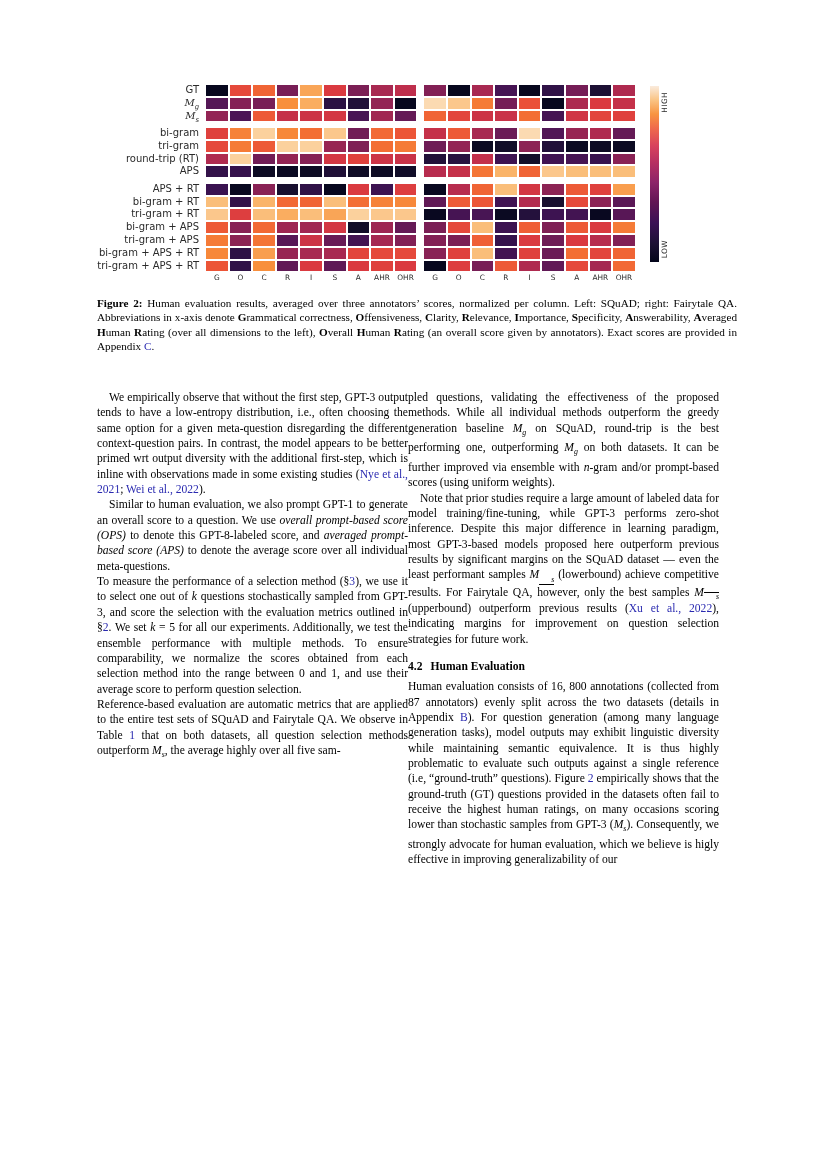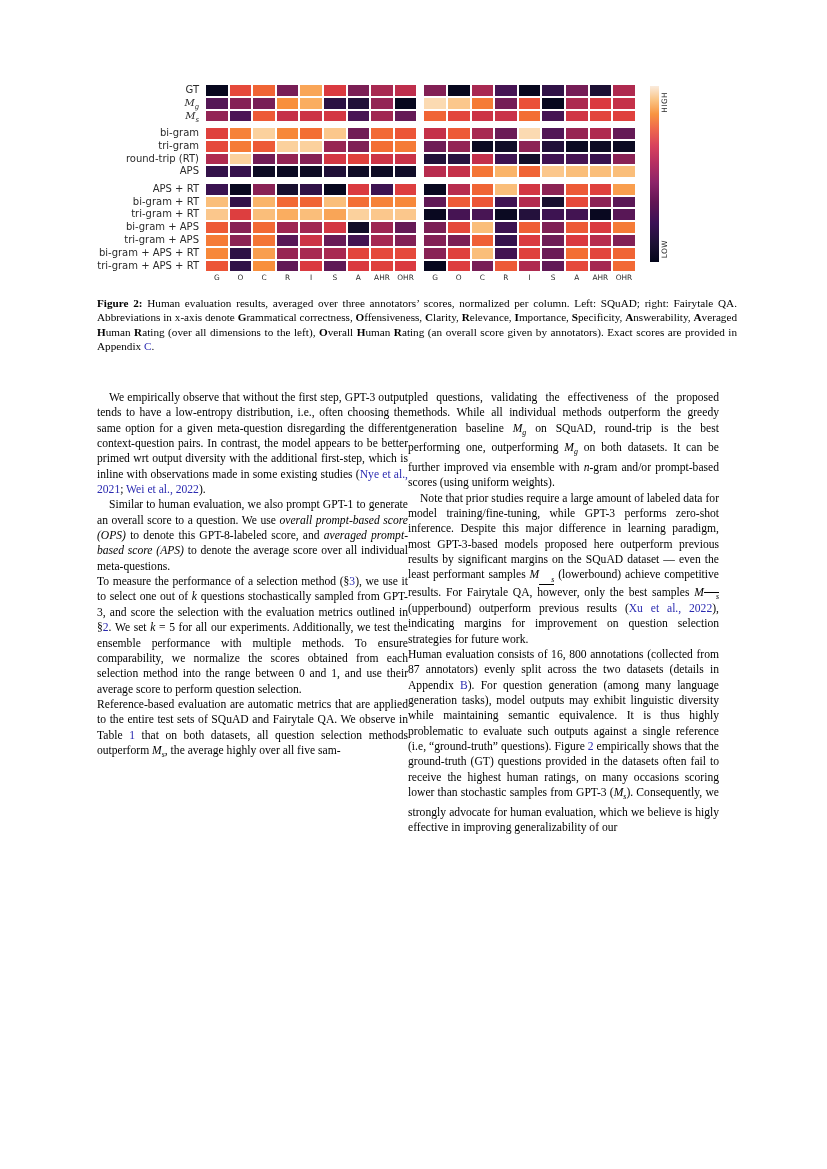--- a/index.html
+++ b/index.html
@@ -579,17 +579,18 @@
 
     <p class="noindent"><span>Reference-based evaluation are automatic metrics that are applied to the entire test sets of SQuAD and Fairytale QA. We observe in Table </span><a class="ref" href="#">1</a><span> that on both datasets, all question selection methods outperform </span><span class="mathi">M<sub>s</sub></span><span>, the average highly over all five sam-</span></p>
   </div>
 
   <div class="col right">
 
     <p class="noindent"><span>pled questions, validating the effectiveness of the proposed methods. While all individual methods outperform the greedy generation baseline </span><span class="mathi">M<sub>g</sub></span><span> on SQuAD, round-trip is the best performing one, outperforming </span><span class="mathi">M<sub>g</sub></span><span> on both datasets. It can be further improved via ensemble with </span><span class="mathi">n</span><span>-gram and/or prompt-based scores (using uniform weights).</span></p>
 
     <p><span>Note that prior studies require a large amount of labeled data for model training/fine-tuning, while GPT-3 performs zero-shot inference. Despite this major difference in learning paradigm, most GPT-3-based models proposed here outperform previous results by significant margins on the SQuAD dataset — even the least performant samples </span><span class="mathi">M<sub class="undl">s</sub></span><span> (lowerbound) achieve competitive results. For Fairytale QA, however, only the best samples </span><span class="mathi">M<sub class="ovl">s</sub></span><span> (upperbound) outperform previous results (</span><a class="ref" href="#">Xu et al., 2022</a><span>), indicating margins for improvement on question selection strategies for future work.</span></p>
 
+    <h3 class="subsec"><span class="num">4.2</span><span>Human Evaluation</span></h3>
 
     <p class="noindent"><span>Human evaluation consists of 16, 800 annotations (collected from 87 annotators) evenly split across the two datasets (details in Appendix </span><a class="ref" href="#">B</a><span>). For question generation (among many language generation tasks), model outputs may exhibit linguistic diversity while maintaining semantic equivalence. It is thus highly problematic to evaluate such outputs against a single reference (i.e, “ground-truth” questions). Figure </span><a class="ref" href="#">2</a><span> empirically shows that the ground-truth (GT) questions provided in the datasets often fail to receive the highest human ratings, on many occasions scoring lower than stochastic samples from GPT-3 (</span><span class="mathi">M<sub>s</sub></span><span>). Consequently, we strongly advocate for human evaluation, which we believe is higly effective in improving generalizability of our</span></p>
   </div>
 
 </div>
 
 </body></html>

